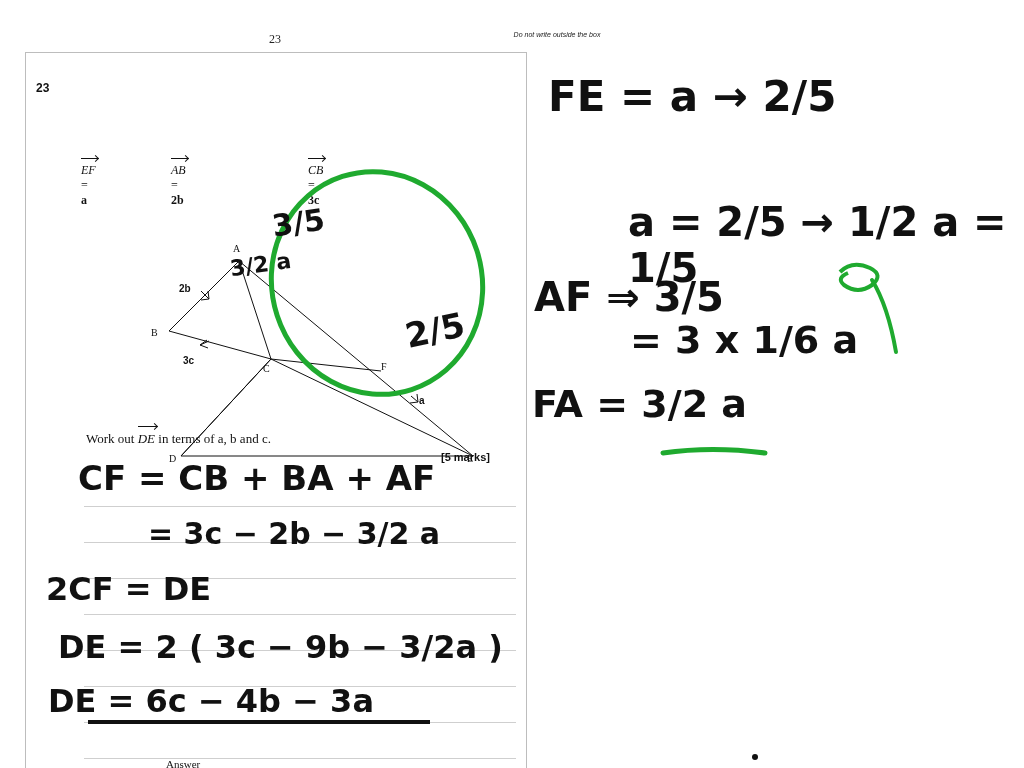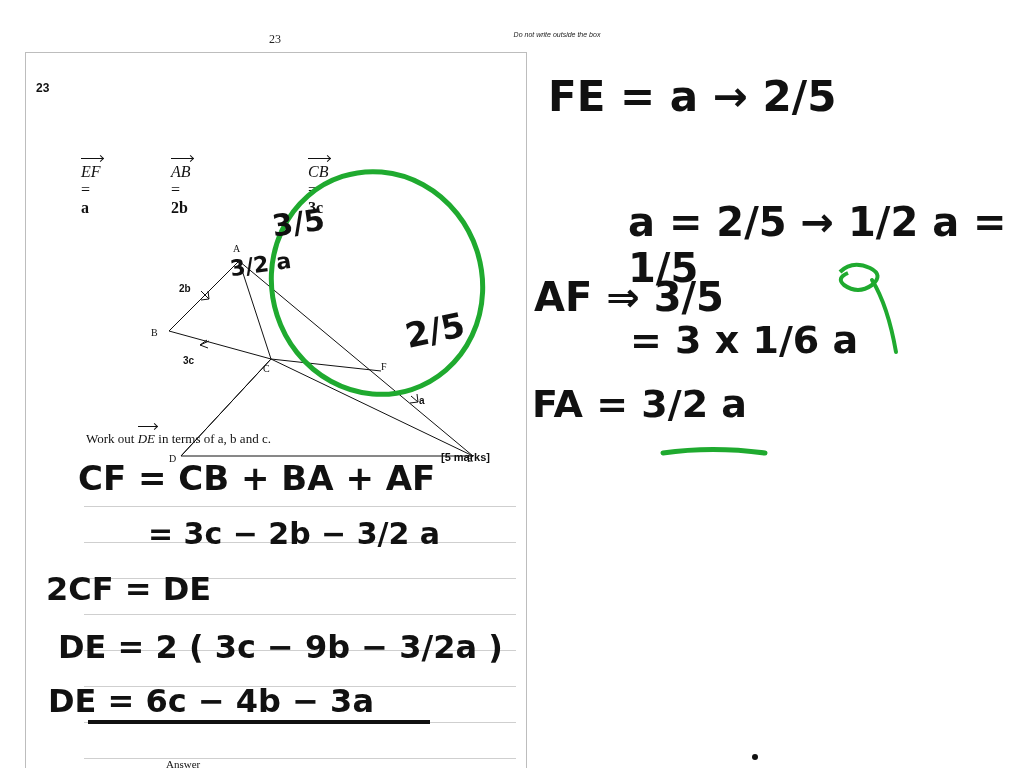--- a/index.html
+++ b/index.html
@@ -4,21 +4,21 @@
 <style>
   html,body{margin:0;padding:0;}
   body{width:1024px;height:768px;background:#ffffff;font-family:"Liberation Serif",serif;overflow:hidden;position:relative;}
   .page{position:absolute;left:25px;top:52px;width:500px;height:716px;background:#fff;border:1px solid #bdbdbd;}
   .pagenum{position:absolute;left:0;top:32px;width:550px;text-align:center;font-size:12px;color:#222;font-family:"Liberation Serif",serif;}
   .donotwrite{position:absolute;left:512px;top:30px;width:90px;text-align:center;font-size:7px;line-height:9px;font-style:italic;color:#222;font-family:"Liberation Sans",sans-serif;}
   .qnum{position:absolute;left:10px;top:28px;font-size:12px;font-weight:bold;color:#111;font-family:"Liberation Sans",sans-serif;}
   .stem{position:absolute;left:55px;top:26px;font-size:12px;line-height:19px;color:#111;font-family:"Liberation Serif",serif;}
   .stem i{font-style:italic;}
   .vecline{position:absolute;left:55px;top:110px;font-size:12px;color:#111;}
-  .vecitem{position:absolute;font-size:16px;}
+  .vecitem{position:absolute;font-size:12px;}
   .ar{display:inline-block;position:relative;}
   .ar:after{content:"";position:absolute;left:0;right:-2px;top:-5px;height:5px;border-top:1px solid #111;}
   .ar:before{content:"";position:absolute;right:-2px;top:-7px;width:4px;height:4px;border-top:1px solid #111;border-right:1px solid #111;transform:rotate(45deg);}
   b{font-weight:bold;}
   .figure{position:absolute;left:55px;top:138px;width:420px;height:230px;}
   .lbl{position:absolute;font-size:10px;color:#111;font-family:"Liberation Serif",serif;}
   .lbl.bold{font-weight:bold;font-family:"Liberation Sans",sans-serif;font-size:10px;}
   .workout{position:absolute;left:60px;top:378px;font-size:13px;color:#111;}
   .marks{position:absolute;left:415px;top:398px;font-size:11px;font-weight:bold;color:#111;font-family:"Liberation Sans",sans-serif;}
   .ruled{position:absolute;left:58px;top:418px;width:432px;}

